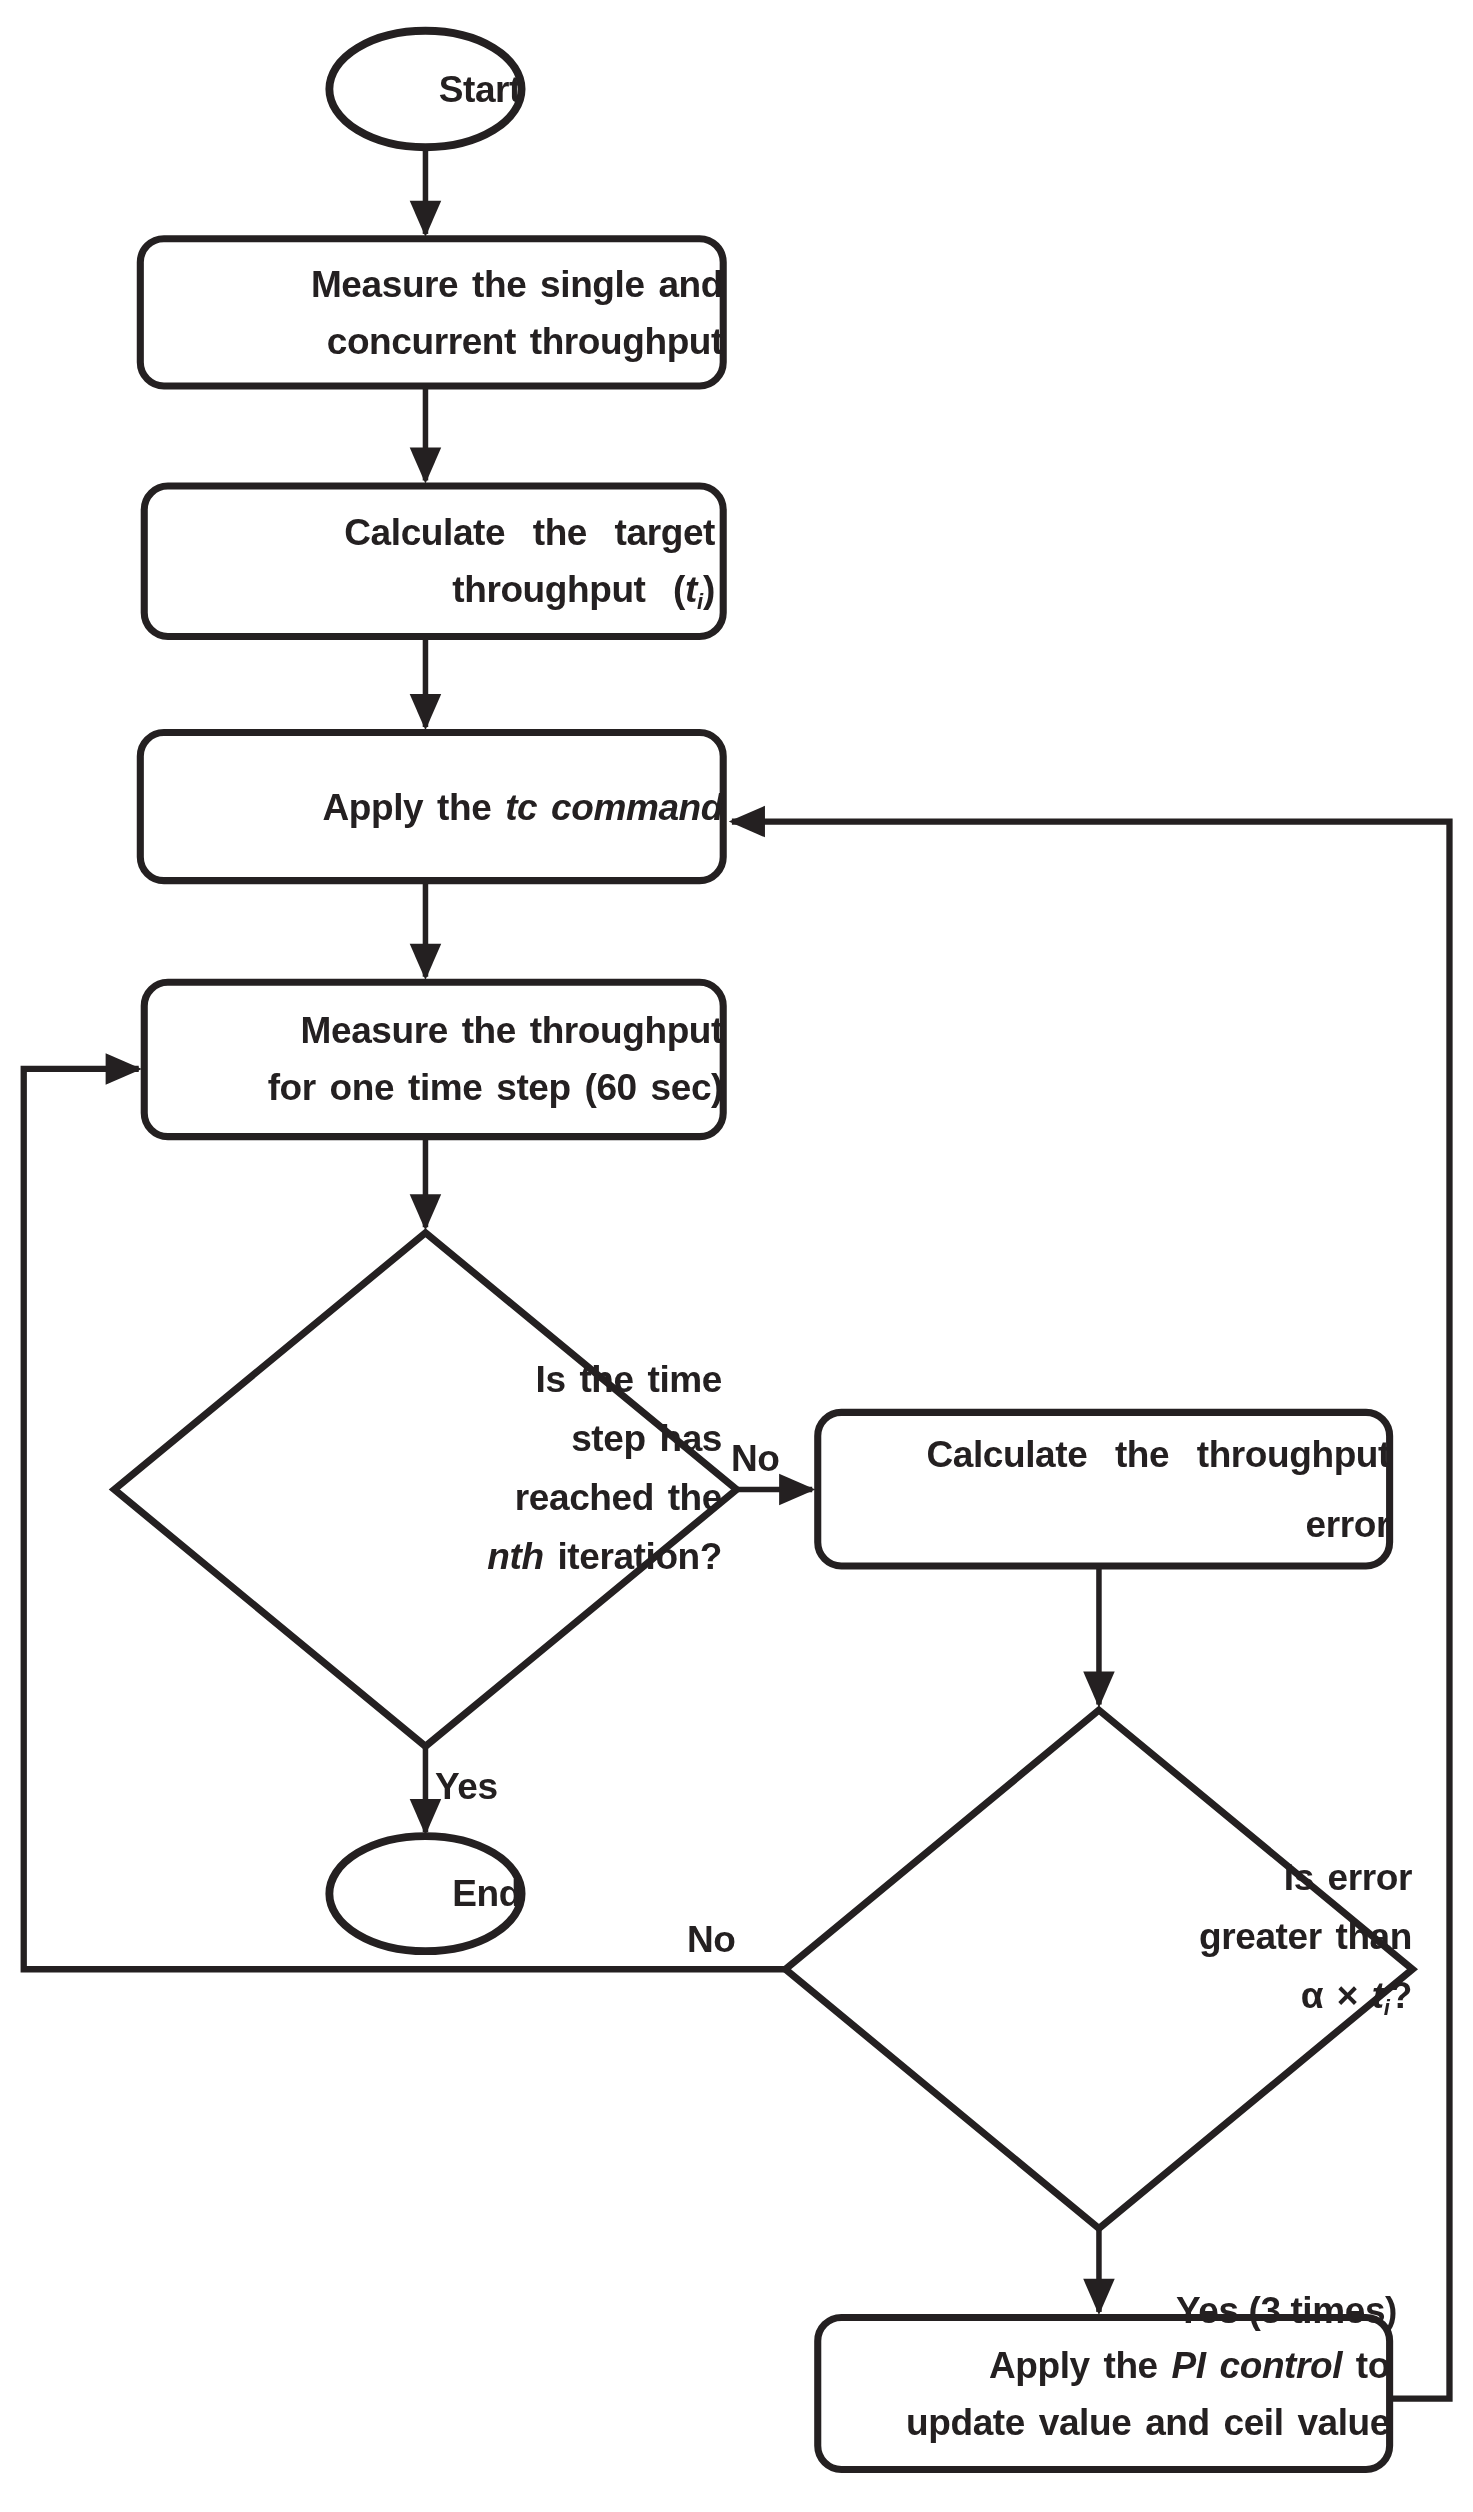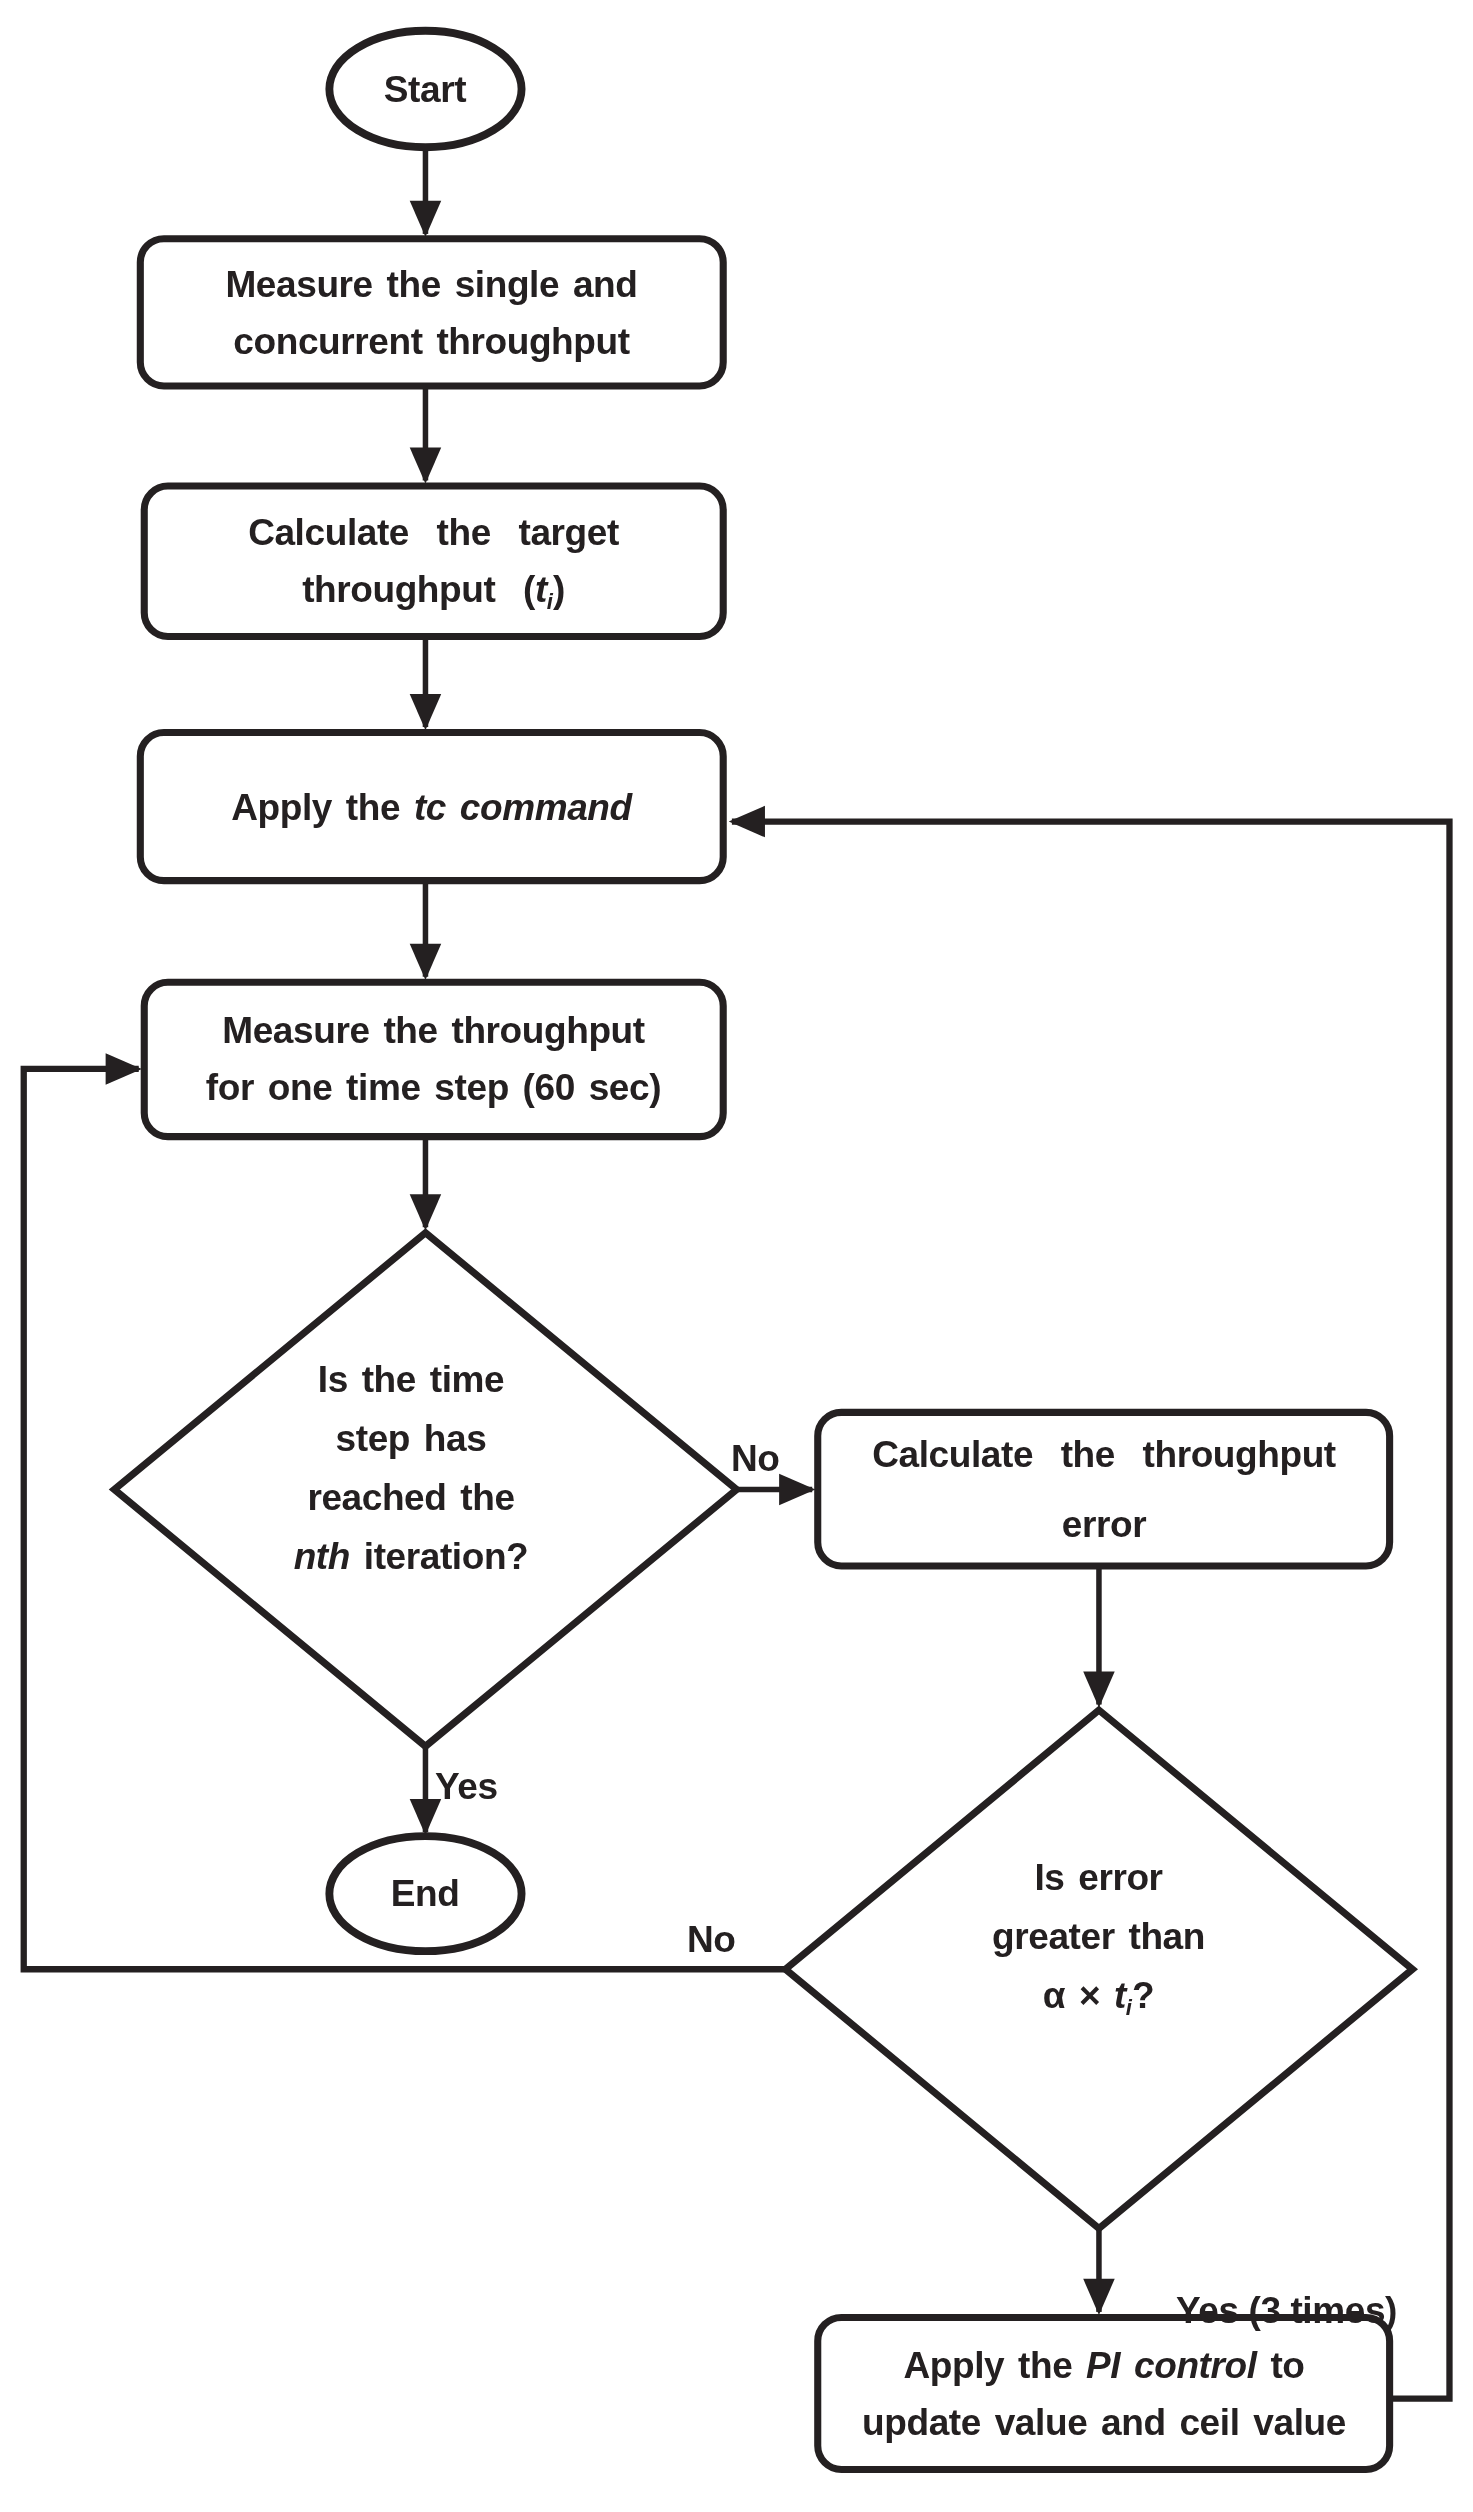--- a/index.html
+++ b/index.html
@@ -2,21 +2,21 @@
 <html style="font-size:12.6px"><head>
 <meta charset="utf-8">
 <style>
   html,body{margin:0;padding:0;background:#ffffff;}
   .stage{
     position:relative;width:1474px;height:2512px;background:#ffffff;overflow:hidden;
     font-family:"Liberation Sans", sans-serif;color:#242021;
   }
   .stage svg{position:absolute;left:0;top:0;}
   .node-text{
-    position:absolute;display:flex;flex-direction:column;justify-content:center;align-items:center;
+    position:absolute;display:flex;flex-direction:column;justify-content:center;align-items:flex-end;
     font-size:37px;font-weight:700;letter-spacing:-0.4px;word-spacing:3.9px;text-align:center;
   }
   .node-text .line{line-height:57px;white-space:pre;}
   .diamond-text .line{line-height:59px;}
   .d1-shift{transform:translateY(-22px);}
   .d2-shift{transform:translateY(-33px);}
   .edge-label{
     position:absolute;font-size:37px;font-weight:700;letter-spacing:-0.4px;
     line-height:47px;white-space:pre;
   }
@@ -68,21 +68,21 @@
 
   <div class="node-text" style="left:329px;top:31px;width:192px;height:117px;">
     <div class="line">Start</div>
   </div>
 
   <div class="node-text" style="left:140px;top:239px;width:583px;height:147px;">
     <div class="line">Measure the single and</div>
     <div class="line">concurrent throughput</div>
   </div>
 
-  <div class="node-text" style="left:144px;top:486px;width:579px;height:150px;">
+  <div class="node-text" style="left:136px;top:486px;width:579px;height:150px;">
     <div class="line">Calculate  the  target</div>
     <div class="line"><span>throughput  (</span><i>t</i><sub>i</sub><span>)</span></div>
   </div>
 
   <div class="node-text" style="left:140px;top:733px;width:583px;height:148px;">
     <div class="line"><span>Apply the </span><i>tc command</i></div>
   </div>
 
   <div class="node-text" style="left:144px;top:982px;width:579px;height:154px;">
     <div class="line">Measure the throughput</div>

